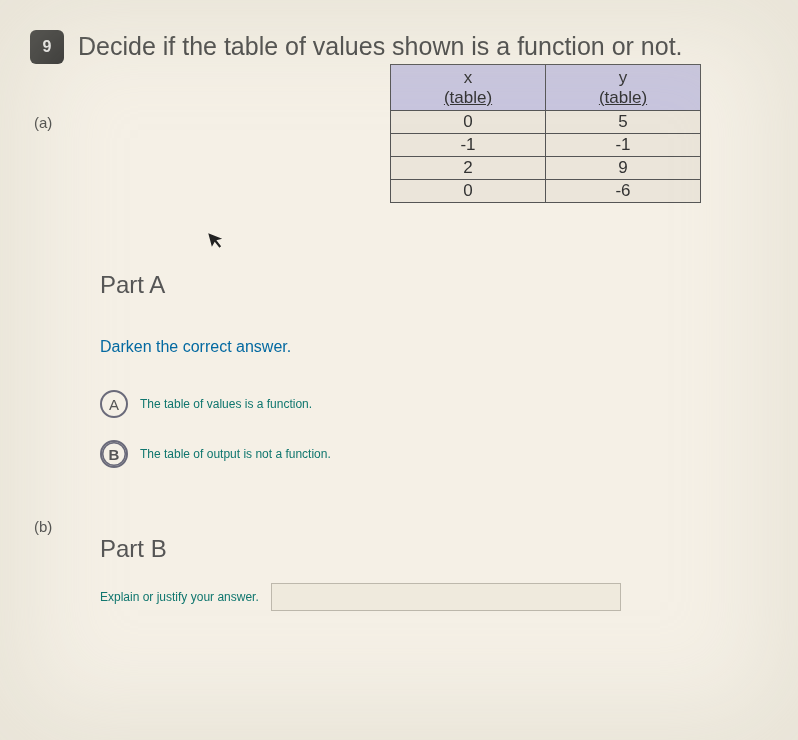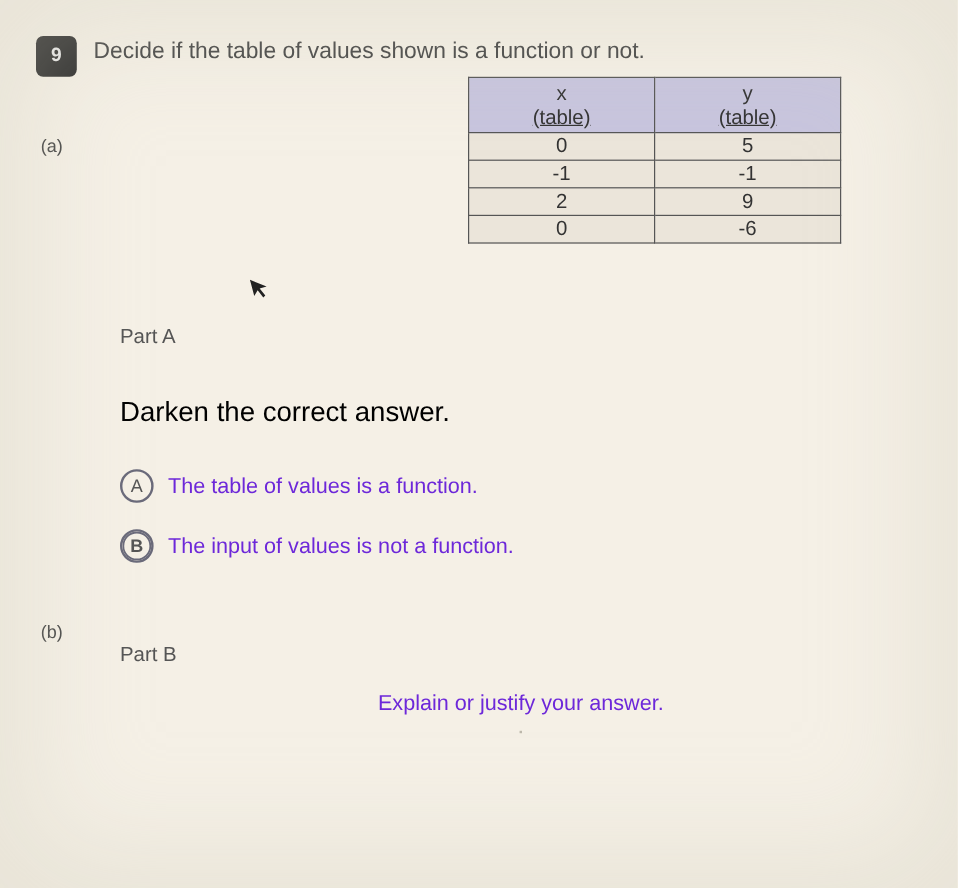--- a/index.html
+++ b/index.html
@@ -30,21 +30,21 @@
     border-radius: 6px;
     display: flex;
     align-items: center;
     justify-content: center;
     font-weight: bold;
     font-size: 16px;
     flex-shrink: 0;
     margin-top: 2px;
   }
   .prompt {
-    font-size: 19px;
+    font-size: 25px;
     color: #444;
     margin-top: 4px;
   }
   .sub-label {
     font-size: 15px;
     color: #444;
     margin-top: 50px;
     margin-left: 4px;
   }
   .xy-table {
@@ -79,27 +79,27 @@
     top: 230px;
     font-size: 18px;
     color: #222;
     transform: rotate(-15deg);
   }
   .part-block {
     margin-left: 70px;
     margin-top: 140px;
   }
   .part-title {
-    font-size: 17px;
+    font-size: 24px;
     color: #555;
     margin-bottom: 18px;
   }
   .instruct {
-    font-size: 23px;
-    color: #000000;
+    font-size: 16px;
+    color: #0369a1;
     margin-bottom: 34px;
     margin-top: 39px;
   }
   .choice-row {
     display: flex;
     align-items: center;
     gap: 12px;
     margin-bottom: 22px;
   }
   .choice-circle {
@@ -112,38 +112,37 @@
     justify-content: center;
     font-size: 15px;
     color: #555;
     background: transparent;
   }
   .choice-circle.selected {
     box-shadow: 0 0 0 1.5px #6a6a7a inset;
     font-weight: bold;
   }
   .choice-text {
-    font-size: 18px;
-    color: #6d28d9;
+    font-size: 12px;
+    color: #0f766e;
   }
   .sub-b {
     margin-top: 50px;
     margin-left: 4px;
     font-size: 15px;
     color: #444;
   }
   .partb-block {
     margin-left: 70px;
   }
   .explain-row {
     display: flex;
     align-items: center;
     gap: 12px;
     margin-top: 20px;
-    flex-direction: column;
   }
   .answer-box {
     border: 1px solid #bdb8ac;
     background: #efeadd;
     height: 28px;
     flex: 1;
     max-width: 350px;
   }
   .blur-vignette {
     position:absolute;
@@ -207,21 +206,21 @@
     <div class="part-title">Part A</div>
     <div class="instruct">Darken the correct answer.</div>
 
     <div class="choice-row">
       <div class="choice-circle">A</div>
       <div class="choice-text">The table of values is a function.</div>
     </div>
 
     <div class="choice-row">
       <div class="choice-circle selected">B</div>
-      <div class="choice-text">The input of values is not a function.</div>
+      <div class="choice-text">The table of output is not a function.</div>
     </div>
   </div>
 
   <div class="sub-b">(b)</div>
 
   <div class="partb-block">
     <div class="part-title">Part B</div>
     <div class="explain-row">
       <div class="choice-text">Explain or justify your answer.</div>
       <div class="answer-box"></div>

